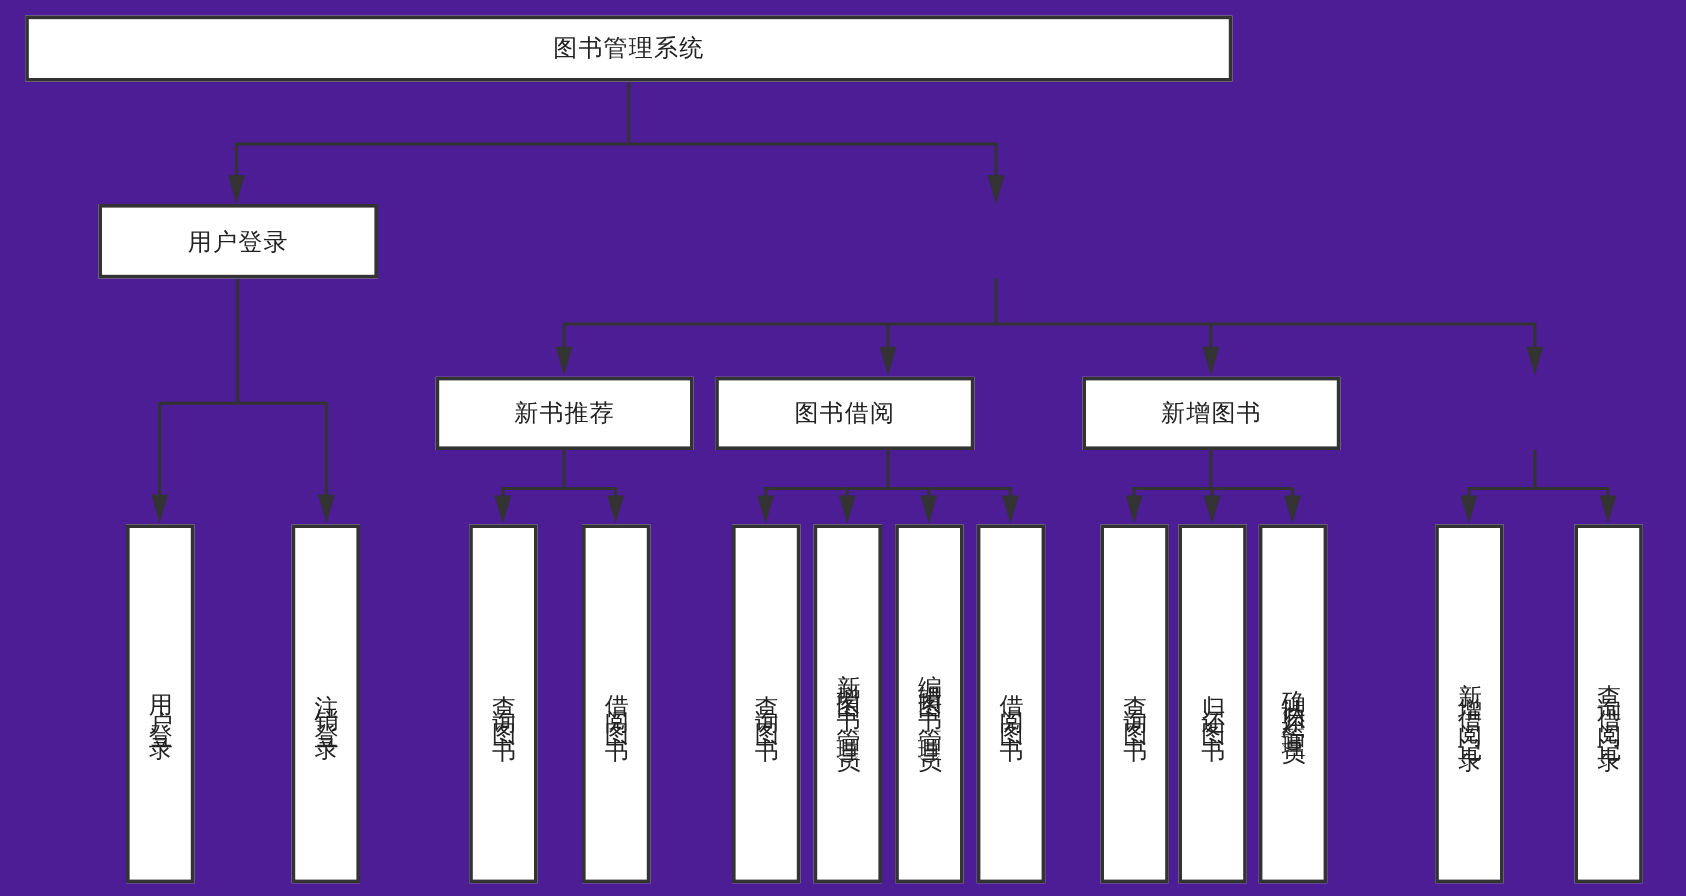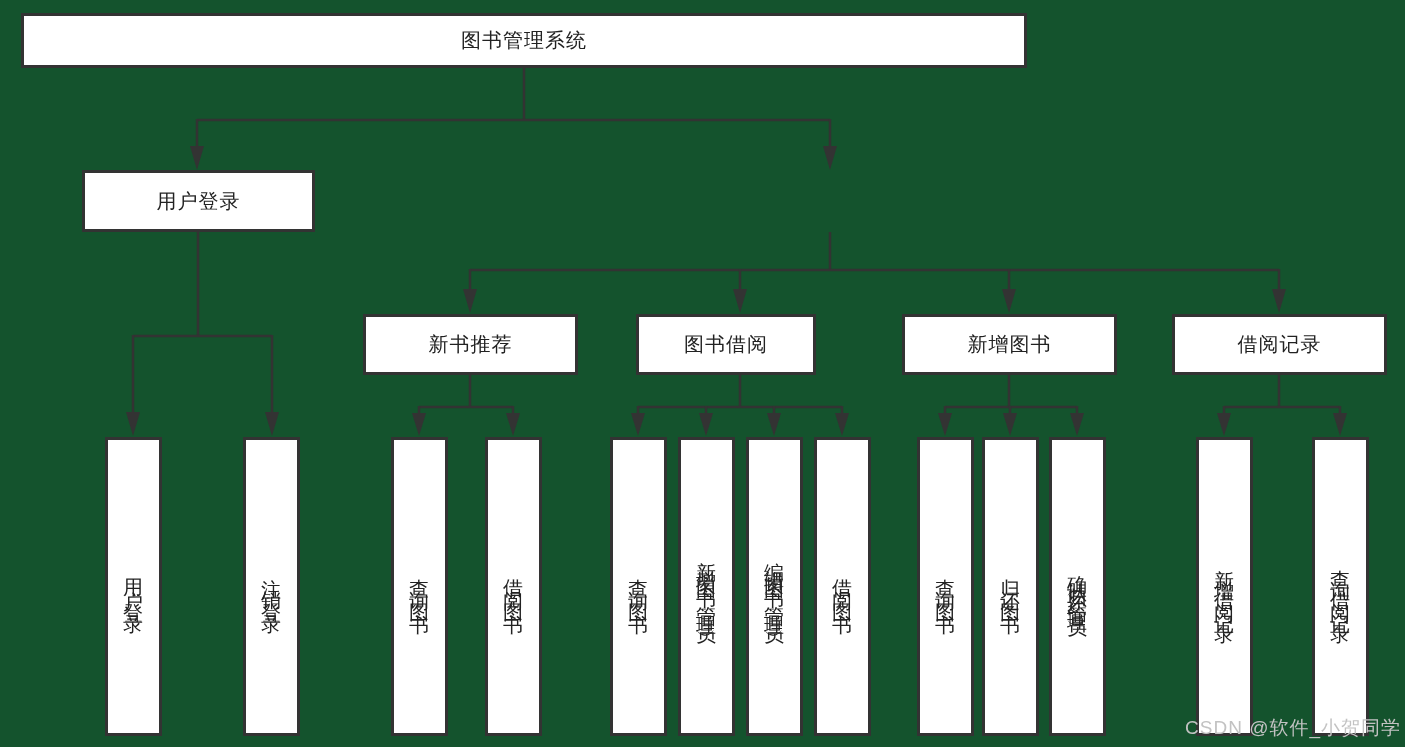--- a/index.html
+++ b/index.html
@@ -5,21 +5,21 @@
   html, body {
     margin: 0;
     padding: 0;
     background: #ffffff;
     font-family: "Liberation Sans", "DejaVu Sans", sans-serif;
   }
   .canvas {
     position: relative;
     width: 1405px;
     height: 747px;
-    background: #14532d;
+    background: #4c1d95;
     overflow: hidden;
   }
   .connectors {
     position: absolute;
     left: 0; top: 0;
     width: 1405px; height: 747px;
     z-index: 1;
   }
   .node {
     position: absolute;
@@ -32,21 +32,21 @@
     z-index: 2;
     color: #222222;
     font-size: 20px;
     letter-spacing: 1px;
   }
   .node.root   { left: 21px;  top: 13px;  width: 1006px; height: 55px; }
   .node.lvl2a  { left: 82px;  top: 170px; width: 233px;  height: 62px; }
   .node.lvl2b  { left: 712px; top: 170px; width: 236px;  height: 62px; }
   .node.lvl3   { top: 314px; height: 61px; }
   .node.lvl3a  { left: 363px;  width: 215px; }
-  .node.lvl3b  { left: 636px;  width: 180px; text-align: right; }
+  .node.lvl3b  { left: 596px;  width: 216px; text-align: right; }
   .node.lvl3c  { left: 902px;  width: 215px; }
   .node.lvl3d  { left: 1172px; width: 215px; }
 
   .leaf {
     position: absolute;
     box-sizing: border-box;
     top: 437px;
     width: 57px;
     height: 299px;
     background: #ffffff;
@@ -182,23 +182,20 @@
 
   <div class="node lvl3 lvl3a">
     <span>新书推荐</span>
   </div>
   <div class="node lvl3 lvl3b">
     <span>图书借阅</span>
   </div>
   <div class="node lvl3 lvl3c">
     <span>新增图书</span>
   </div>
-  <div class="node lvl3 lvl3d">
-    <span>借阅记录</span>
-  </div>
 
   <div class="leaf a1">
     <span class="vtext">用户登录</span>
   </div>
   <div class="leaf a2">
     <span class="vtext">注销登录</span>
   </div>
 
   <div class="leaf b1">
     <span class="vtext">查询图书</span>
@@ -230,15 +227,14 @@
     <span class="vtext ls-xs">确认归还（管理员）</span>
   </div>
 
   <div class="leaf e1">
     <span class="vtext ls-m">新增借阅记录</span>
   </div>
   <div class="leaf e2">
     <span class="vtext ls-m">查询借阅记录</span>
   </div>
 
-  <div class="watermark">CSDN @软件_小贺同学</div>
 
 </div>
 
 </body></html>

